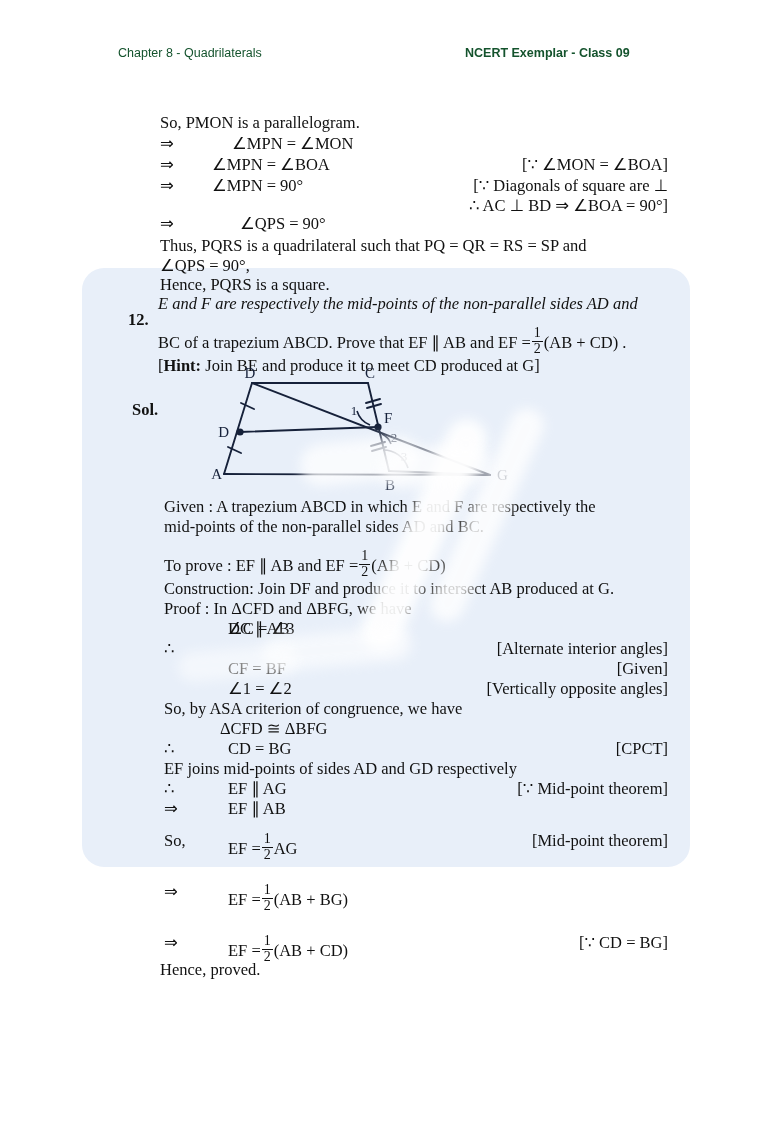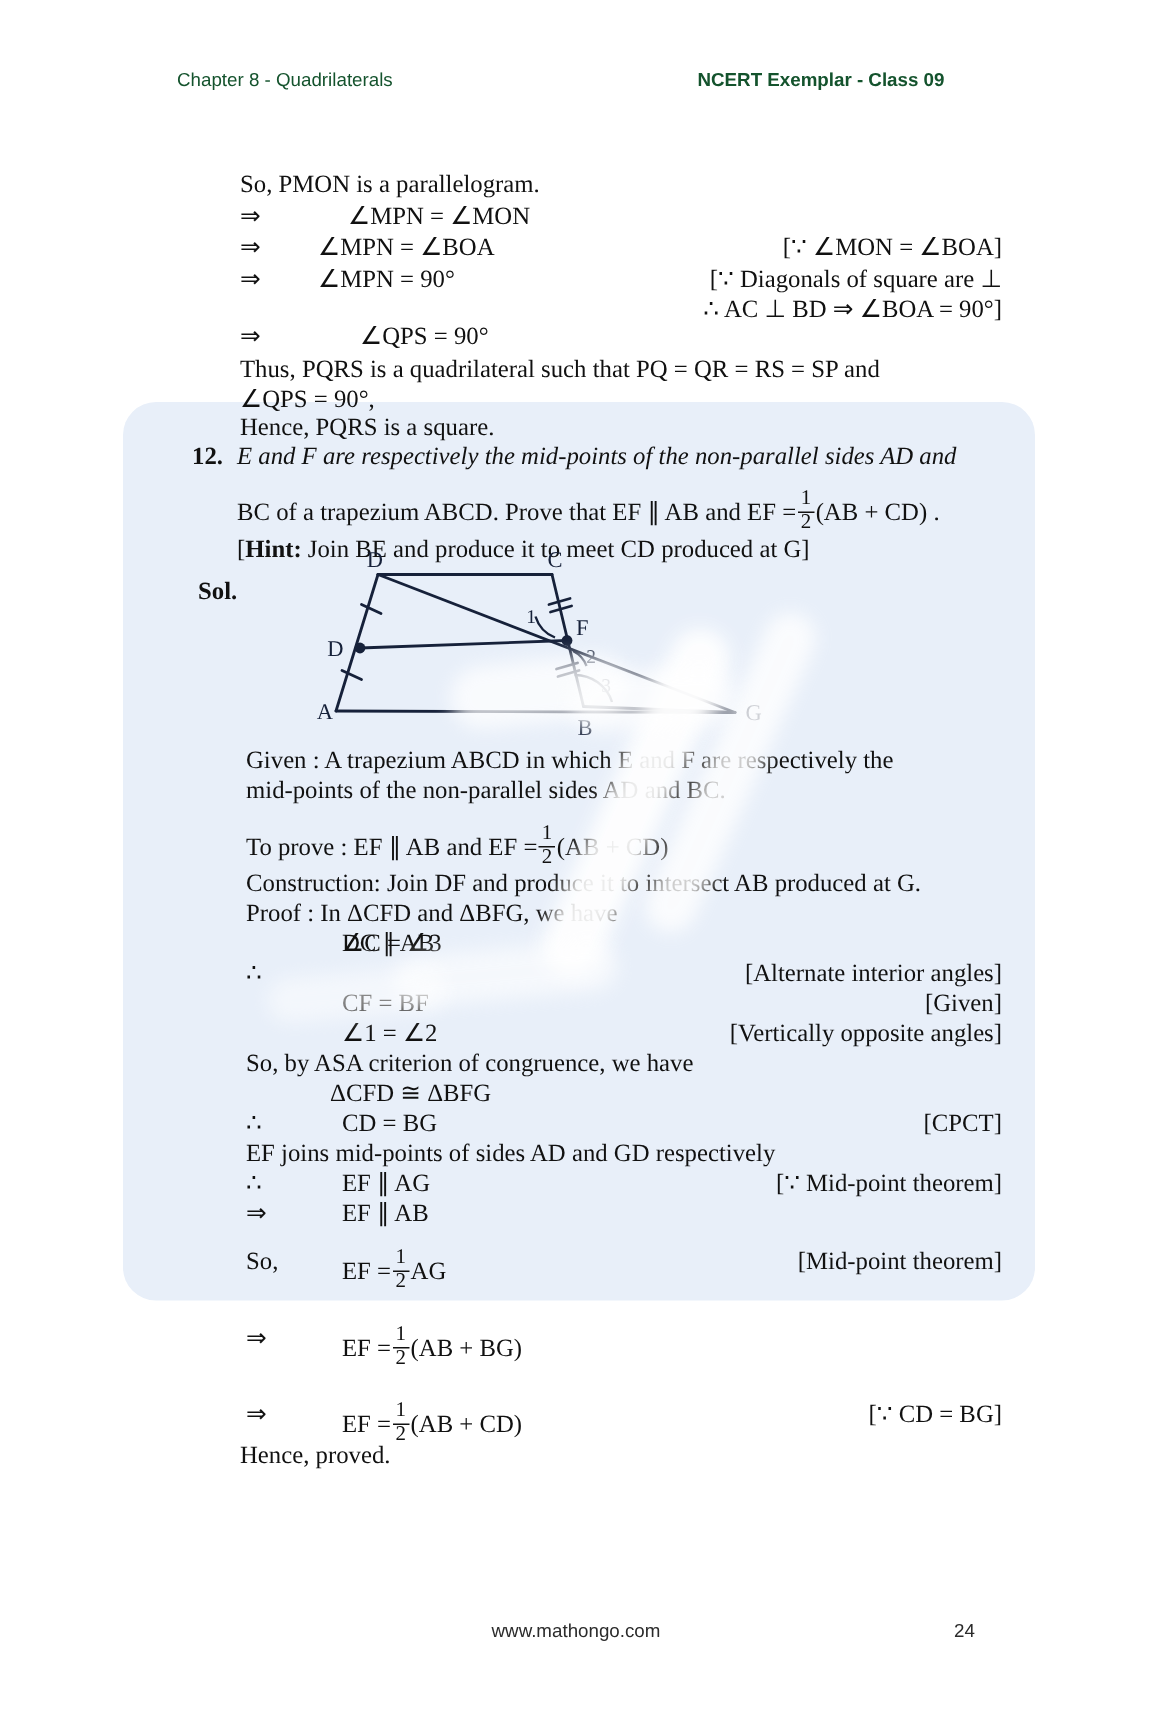--- a/index.html
+++ b/index.html
@@ -33,21 +33,21 @@
 
   
   .hl{
     position:absolute;left:82px;top:268px;width:608px;height:599px;
     background:#e8eff9;border-radius:22px;z-index:1;
   }
 
   
   .content{position:absolute;left:0;top:0;right:0;z-index:2;}
   .ln{position:absolute;font-size:16.5px;line-height:1;white-space:nowrap;}
-  .b{font-weight:bold;}
+  .b{font-weight:bold;margin-top:16px;}
   .rt{text-align:right;}
 
   
   .fr{display:inline-block;vertical-align:-0.42em;text-align:center;
       font-size:14px;line-height:1.04;margin:0 1px;position:relative;top:-1px;}
   .fr .n{display:block;padding:0 2px;}
   .fr .d{display:block;padding:0 2px;border-top:1.2px solid #111;}
 
   
   .fig{position:absolute;left:0;top:0;z-index:2;}
@@ -220,18 +220,14 @@
     <text x="390" y="490" font-size="15" text-anchor="middle">B</text>
     <text x="229" y="437" font-size="15" text-anchor="end">D</text>
     <text x="384" y="423" font-size="15" text-anchor="start">F</text>
     <text x="497" y="480" font-size="15" text-anchor="start">G</text>
 
     <text x="354" y="415" font-size="13" text-anchor="middle">1</text>
     <text x="394" y="442" font-size="13" text-anchor="middle">2</text>
     <text x="404" y="461" font-size="13" text-anchor="middle">3</text>
   </svg>
 
-  <div class="ftr">
-    <div class="c">www.mathongo.com</div>
-    <div class="p">24</div>
-  </div>
 
 </div>
 
 </body></html>

